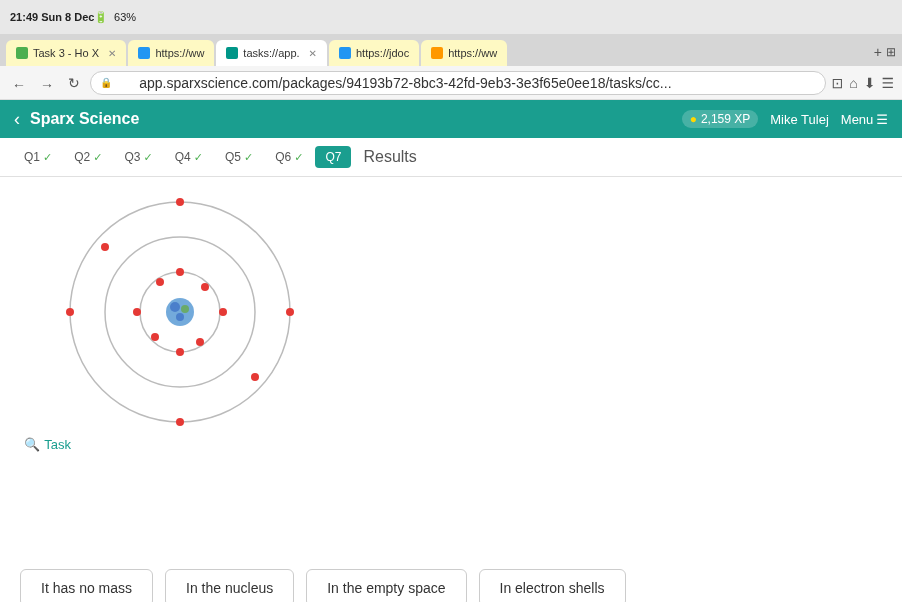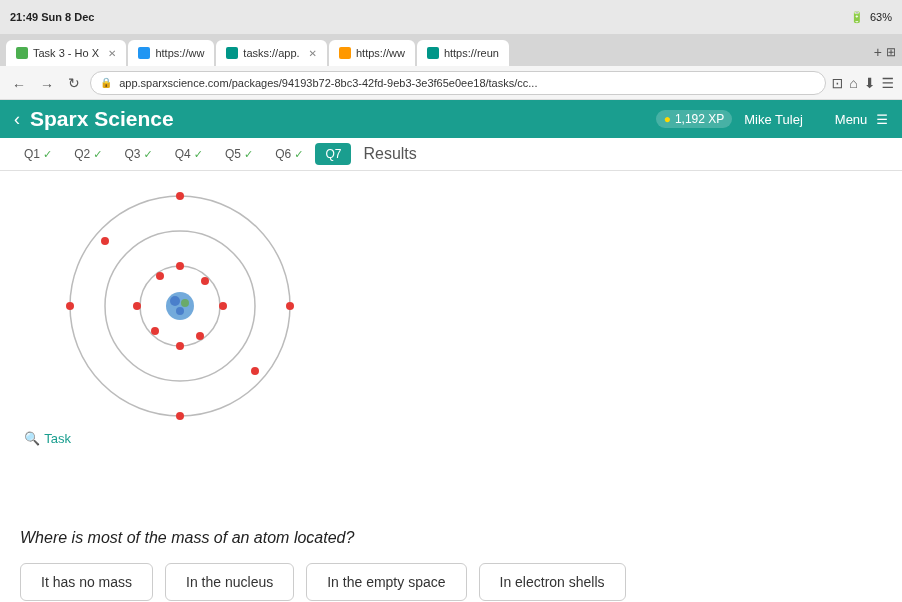--- a/index.html
+++ b/index.html
@@ -10,39 +10,39 @@
       background: #f0f0f0;
       overflow: hidden;
     }
 
     
     .os-bar {
       background: #e8e8e8;
       height: 34px;
       display: flex;
       align-items: center;
-      justify-content: space-between;
+      justify-content: flex-start;
       padding: 12px 10px;
       font-size: 11px;
       color: #222;
     }
     .os-bar-left { font-weight: 600; }
     .os-bar-right { display: flex; align-items: center; gap: 6px; font-size: 11px; }
 
     
     .browser-tabs {
       background: #d6d6d6;
       height: 32px;
       display: flex;
       align-items: flex-end;
       padding: 0 6px;
       gap: 2px;
     }
     .browser-tab {
-      background: #ffffff;
+      background: #fef9c3;
       border-radius: 6px 6px 0 0;
       padding: 4px 10px;
       font-size: 11px;
       color: #333;
       display: flex;
       align-items: center;
       gap: 5px;
       height: 26px;
       cursor: pointer;
       white-space: nowrap;
@@ -92,21 +92,21 @@
       border-radius: 12px;
       background: #fff;
       font-size: 11px;
       padding: 0 10px;
       color: #333;
       display: flex;
       align-items: center;
       gap: 6px;
     }
     .address-bar .lock-icon { color: #555; font-size: 10px; }
-    .address-text { font-size: 11px; color: #333; }
+    .address-text { font-size: 14px; color: #333; margin-left: 20px; }
     .nav-extras { display: flex; gap: 6px; align-items: center; }
     .nav-extra-btn { background: none; border: none; font-size: 14px; color: #555; cursor: pointer; }
 
     
     .app-header {
       background: #1a9e8f;
       height: 38px;
       display: flex;
       align-items: center;
       padding: 0 14px;
@@ -115,21 +115,21 @@
     .app-header-back {
       color: #fff;
       font-size: 18px;
       cursor: pointer;
       background: none;
       border: none;
     }
     .app-title {
       color: #fff;
       font-weight: 700;
-      font-size: 21px;
+      font-size: 16px;
     }
     .app-header-right {
       margin-left: auto;
       display: flex;
       align-items: center;
       gap: 12px;
       color: #fff;
       font-size: 13px;
     }
     .xp-badge {
@@ -138,21 +138,21 @@
       padding: 2px 8px;
       font-size: 12px;
       color: #fff;
       display: flex; align-items: center; gap: 4px;
     }
     .xp-badge .star { color: #ffd700; }
 
     
     .question-nav {
       background: #fff;
-      height: 33px;
+      height: 39px;
       display: flex;
       align-items: center;
       padding: 16px 14px;
       gap: 2px;
       border-bottom: 1px solid #e0e0e0;
     }
     .q-tab {
       padding: 4px 10px;
       font-size: 12px;
       color: #555;
@@ -263,26 +263,26 @@
   <div class="browser-tab">
     <span class="tab-icon tab-icon-blue"></span>
     <span>https://ww</span>
   </div>
   <div class="browser-tab active">
     <span class="tab-icon tab-icon-teal"></span>
     <span>tasks://app.</span>
     <span style="margin-left:4px;font-size:10px;color:#888;">✕</span>
   </div>
   <div class="browser-tab">
+    <span class="tab-icon tab-icon-blue"></span>
+    <span>https://jdoc</span>
+  </div>
+  <div class="browser-tab">
     <span class="tab-icon tab-icon-orange"></span>
     <span>https://ww</span>
-  </div>
-  <div class="browser-tab">
-    <span class="tab-icon tab-icon-teal"></span>
-    <span>https://reun</span>
   </div>
   <div class="browser-dots">
     <button style="background:none;border:none;cursor:pointer;font-size:14px;color:#555;">+</button>
     <button style="background:none;border:none;cursor:pointer;font-size:12px;color:#555;">⊞</button>
   </div>
 </div>
 
 <div class="browser-nav">
   <button class="nav-btn">←</button>
   <button class="nav-btn">→</button>
@@ -298,24 +298,24 @@
     <button class="nav-extra-btn">☰</button>
   </div>
 </div>
 
 <div class="app-header">
   <button class="app-header-back">‹</button>
   <span class="app-title">Sparx Science</span>
   <div class="app-header-right">
     <div class="xp-badge">
       <span class="star">●</span>
-      <span>1,192 XP</span>
+      <span>2,159 XP</span>
     </div>
     <span>Mike Tulej</span>
-    <button style="background:none;border:none;color:#fff;font-size:13px;cursor:pointer;display:flex;align-items:center;gap:9px;margin-left:20px;">
+    <button style="background:none;border:none;color:#fff;font-size:13px;cursor:pointer;display:flex;align-items:center;gap:3px;">
       <span>Menu</span>
       <span>☰</span>
     </button>
   </div>
 </div>
 
 <div class="question-nav">
   <div class="q-tab">
     <span>Q1</span>
     <span class="check">✓</span>
@@ -383,21 +383,20 @@
         <circle cx="215" cy="180" r="4" fill="#e53935"></circle>
       </svg>
     </div>
 
     <div class="zoom-link">
       <span>🔍</span>
       <span>Task</span>
     </div>
   </div>
 
-  <p class="question-text">Where is most of the mass of an atom located?</p>
 
   <div class="answer-buttons">
     <button class="answer-btn">It has no mass</button>
     <button class="answer-btn">In the nucleus</button>
     <button class="answer-btn">In the empty space</button>
     <button class="answer-btn">In electron shells</button>
   </div>
 </div>
 
 </body></html>

